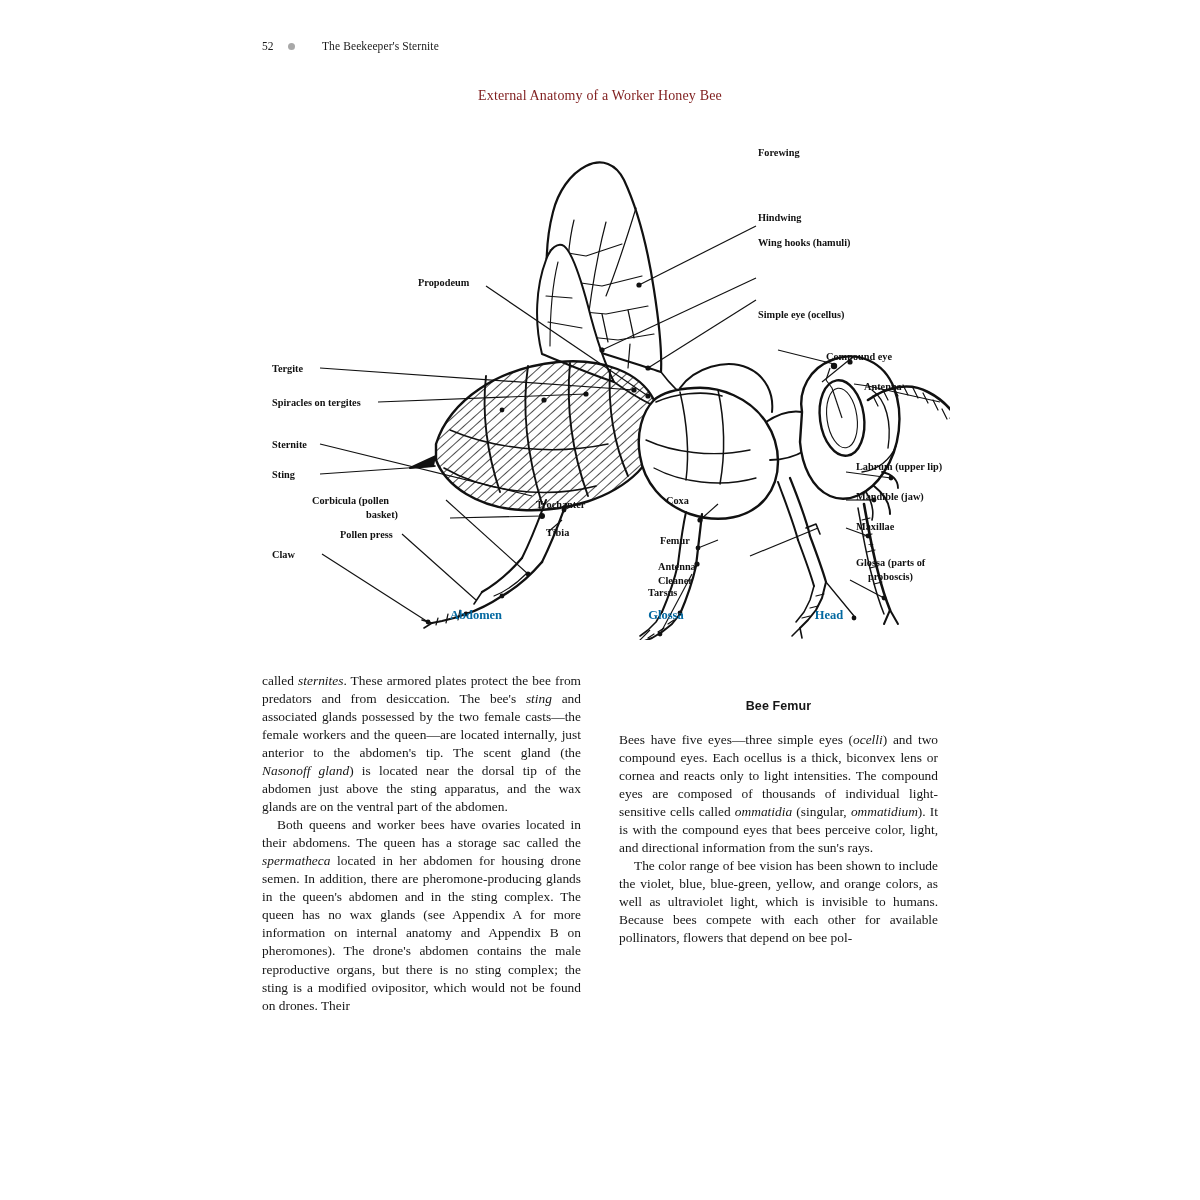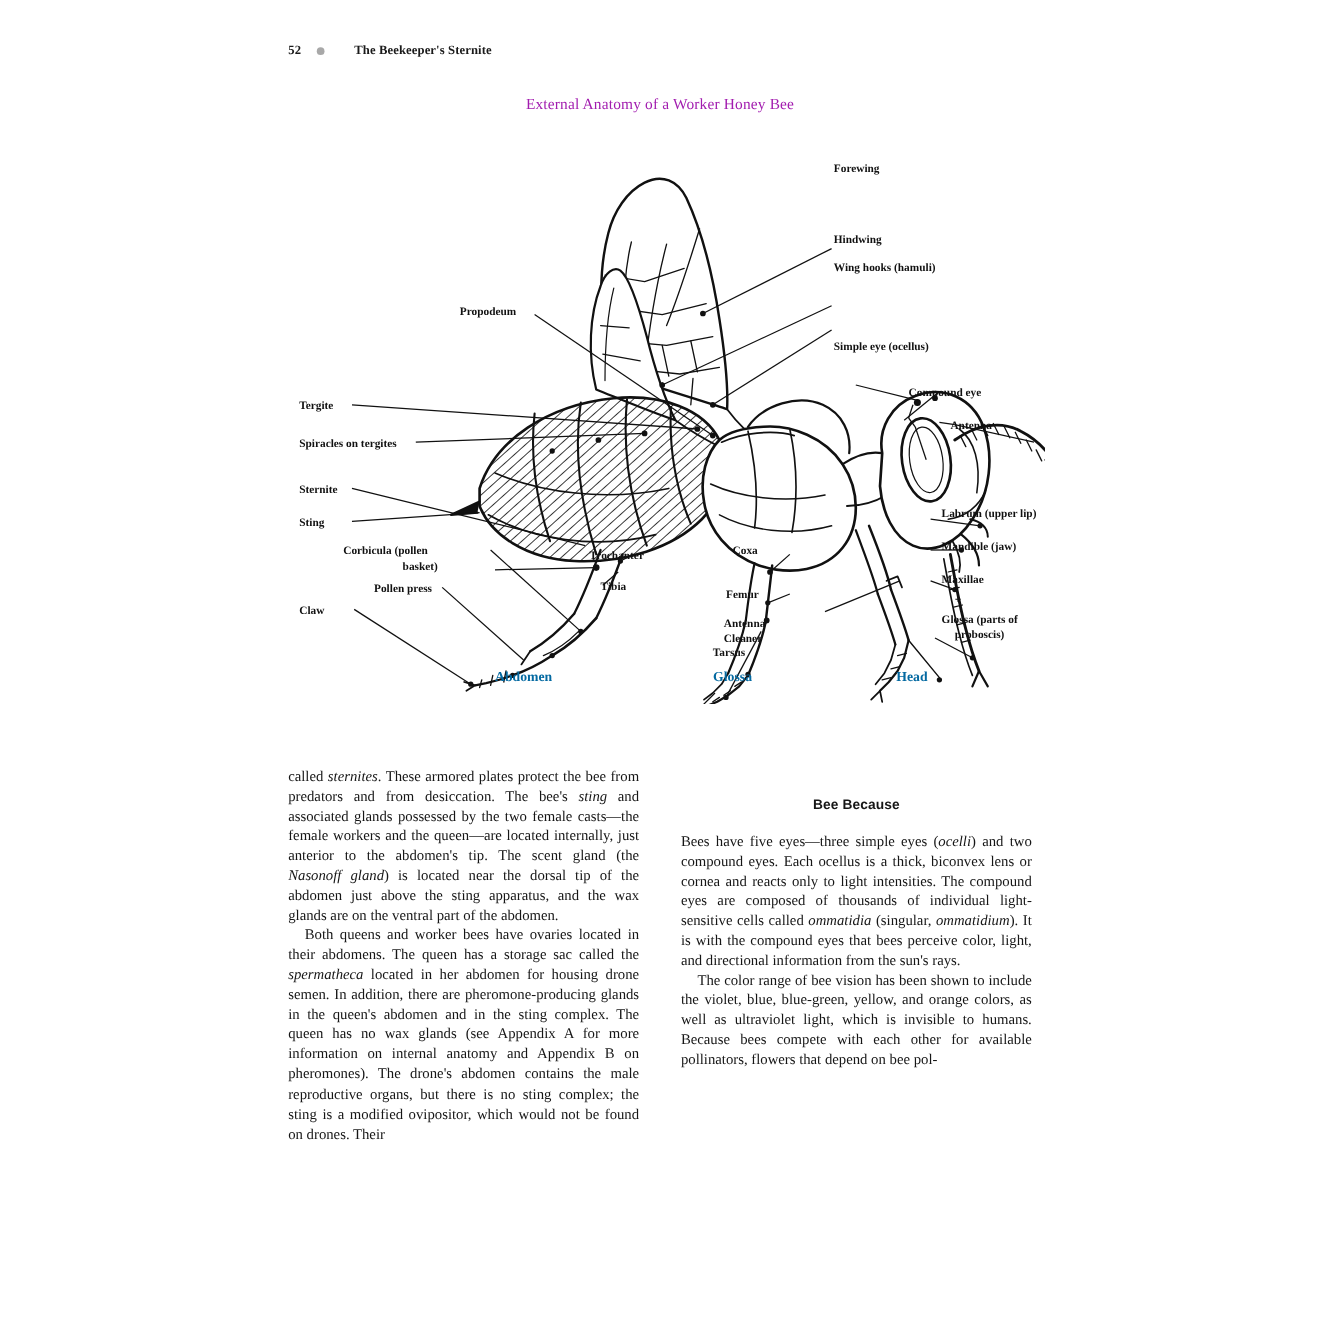--- a/index.html
+++ b/index.html
@@ -25,21 +25,21 @@
   }
 
   
   .running-head {
     position: absolute;
     left: 262px;
     top: 40px;
     display: flex;
     align-items: center;
     gap: 4px;
-    font-weight: bold;
+    font-weight: normal;
     font-size: 11.5px;
     letter-spacing: .1px;
     color: #1a1a1a;
   }
   .running-head .folio { width: 22px; }
   .running-head .bullet {
     display: inline-block;
     width: 7px; height: 7px;
     border-radius: 50%;
     background: #a8a8a8;
@@ -54,21 +54,21 @@
     left: 0; top: 80px;
     width: 1200px;
     height: 560px;
   }
   .figure-title {
     position: absolute;
     left: 0; top: 8px;
     width: 1200px;
     text-align: center;
     font-size: 14px;
-    color: #a21caf;
+    color: #7f1d1d;
     letter-spacing: .15px;
   }
   .figure-canvas {
     position: absolute;
     left: 250px; top: 20px;
     width: 700px;
     height: 540px;
   }
   .figure-canvas svg { display: block; }
 
@@ -89,21 +89,20 @@
 
   
   .columns {
     position: absolute;
     left: 262px;
     top: 672px;
     width: 676px;
     height: 420px;
     display: flex;
     gap: 38px;
-    margin-top: 25px;
   }
   .col {
     width: 319px;
     font-size: 13.4px;
     line-height: 1.345;
     text-align: justify;
     color: #161616;
     hyphens: none;
   }
   .col p { margin: 0; }
@@ -428,20 +427,20 @@
   </div>
 
   <div class="columns">
 
     <div class="col">
       <p><span>called </span><em>sternites</em><span>. These armored plates protect the bee from predators and from desiccation. The bee's </span><em>sting</em><span> and associated glands possessed by the two female casts—the female workers and the queen—are located internally, just anterior to the abdomen's tip. The scent gland (the </span><em>Nasonoff gland</em><span>) is located near the dorsal tip of the abdomen just above the sting apparatus, and the wax glands are on the ventral part of the abdomen.</span></p>
       <p class="indent"><span>Both queens and worker bees have ovaries located in their abdomens. The queen has a storage sac called the </span><em>spermatheca</em><span> located in her abdomen for housing drone semen. In addition, there are pheromone-producing glands in the queen's abdomen and in the sting complex. The queen has no wax glands (see Appendix A for more information on internal anatomy and Appendix B on pheromones). The drone's abdomen contains the male reproductive organs, but there is no sting complex; the sting is a modified ovipositor, which would not be found on drones. Their</span></p>
     </div>
 
     <div class="col">
-      <h3>Bee Because</h3>
+      <h3>Bee Femur</h3>
       <p><span>Bees have five eyes—three simple eyes (</span><em>ocelli</em><span>) and two compound eyes. Each ocellus is a thick, biconvex lens or cornea and reacts only to light intensities. The compound eyes are composed of thousands of individual light-sensitive cells called </span><em>ommatidia</em><span> (singular, </span><em>ommatidium</em><span>). It is with the compound eyes that bees perceive color, light, and directional information from the sun's rays.</span></p>
       <p class="indent">The color range of bee vision has been shown to include the violet, blue, blue-green, yellow, and orange colors, as well as ultraviolet light, which is invisible to humans. Because bees compete with each other for available pollinators, flowers that depend on bee pol-</p>
     </div>
 
   </div>
 
 </div>
 
 </body></html>

